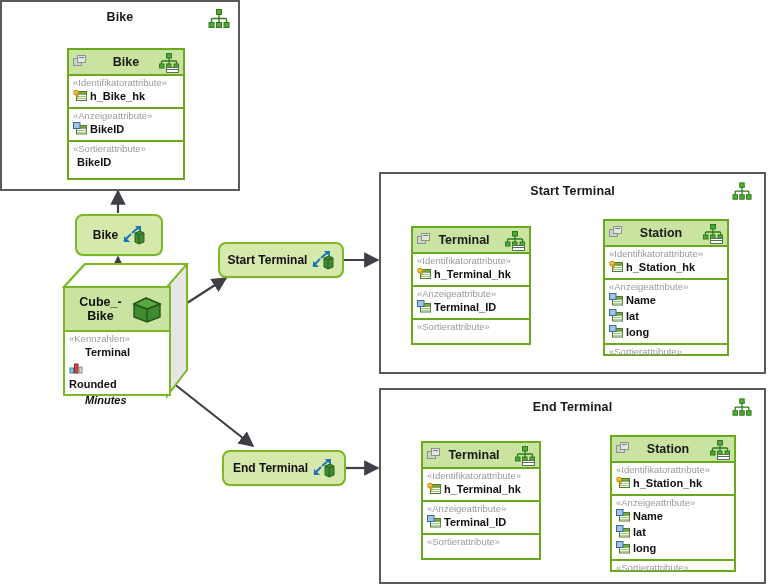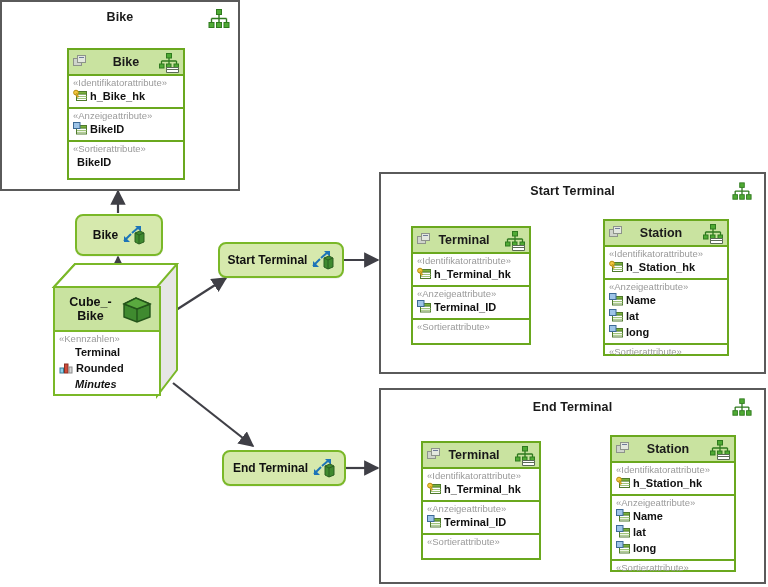--- a/index.html
+++ b/index.html
@@ -162,21 +162,21 @@
         <path d="M1,16 L8,9" stroke="#1c74b8" stroke-width="2" fill="none"></path>
         <path d="M1,11 L1,17 L7,17 z" fill="#1c74b8"></path>
         <path d="M9,8 L16,2" stroke="#1c74b8" stroke-width="2" fill="none"></path>
         <path d="M12,1 L18,1 L18,7 z" fill="#1c74b8"></path>
         <path d="M12,8 L17,6 L21,8 L21,17 L16,19 L12,17 z" fill="#3f8a2f" stroke="#2a5f20"></path>
         <path d="M12,8 L16,10 L21,8 M16,10 L16,19" stroke="#2a5f20" fill="none"></path>
       </svg>
     </span>
   </div>
 
-  <div class="cube" style="left:53px;top:262px;width:125px;height:140px;padding-left:40px;">
+  <div class="cube" style="left:63px;top:262px;width:125px;height:140px;padding-left:40px;">
     <svg width="125" height="140" style="position:absolute;left:0;top:0;">
       <path d="M1,25 L22,2 L124,2 L124,108 L104,134 L104,25 z" fill="#e6e6e6" stroke="#7ab828" stroke-width="2"></path>
       <path d="M1,25 L22,2 L124,2 L104,25 z" fill="#ffffff" stroke="#7ab828" stroke-width="2"></path>
     </svg>
     <div class="cube-body">
       <div class="cube-head">
         <span class="nm">
           <span>Cube_-</span><br>
           <span>Bike</span>
         </span>
@@ -185,21 +185,21 @@
             <path d="M2,9 L14,3 L28,9 L28,22 L15,27 L2,22 z" fill="#3f8a2f" stroke="#23541a" stroke-width="1.4"></path>
             <path d="M2,9 L15,14 L28,9 M15,14 L15,27" stroke="#23541a" stroke-width="1.4" fill="none"></path>
             <path d="M2,9 L14,3 L28,9 L15,14 z" fill="#5aa93f" stroke="#23541a" stroke-width="1.4"></path>
           </svg>
         </span>
       </div>
       <div class="stereo">«Kennzahlen»</div>
       <div class="attr plain" style="padding-left:20px;">
         <span>Terminal</span>
       </div>
-      <div class="attr" style="padding-left:4px;">
+      <div class="attr" style="padding-left:4px;flex-direction:column;">
         <span>
           <svg width="14" height="13" viewBox="0 0 14 13">
             <rect x="1" y="7" width="3.5" height="5" fill="#8fd0ea" stroke="#3d7e96"></rect>
             <rect x="5.5" y="3" width="3.5" height="9" fill="#cf4a3a" stroke="#8b2f22"></rect>
             <rect x="10" y="6" width="3" height="6" fill="#d9d9d9" stroke="#8a8a8a"></rect>
           </svg>
         </span>
         <span>Rounded</span>
       </div>
       <div class="attr plain" style="padding-left:20px;font-style:italic;">

